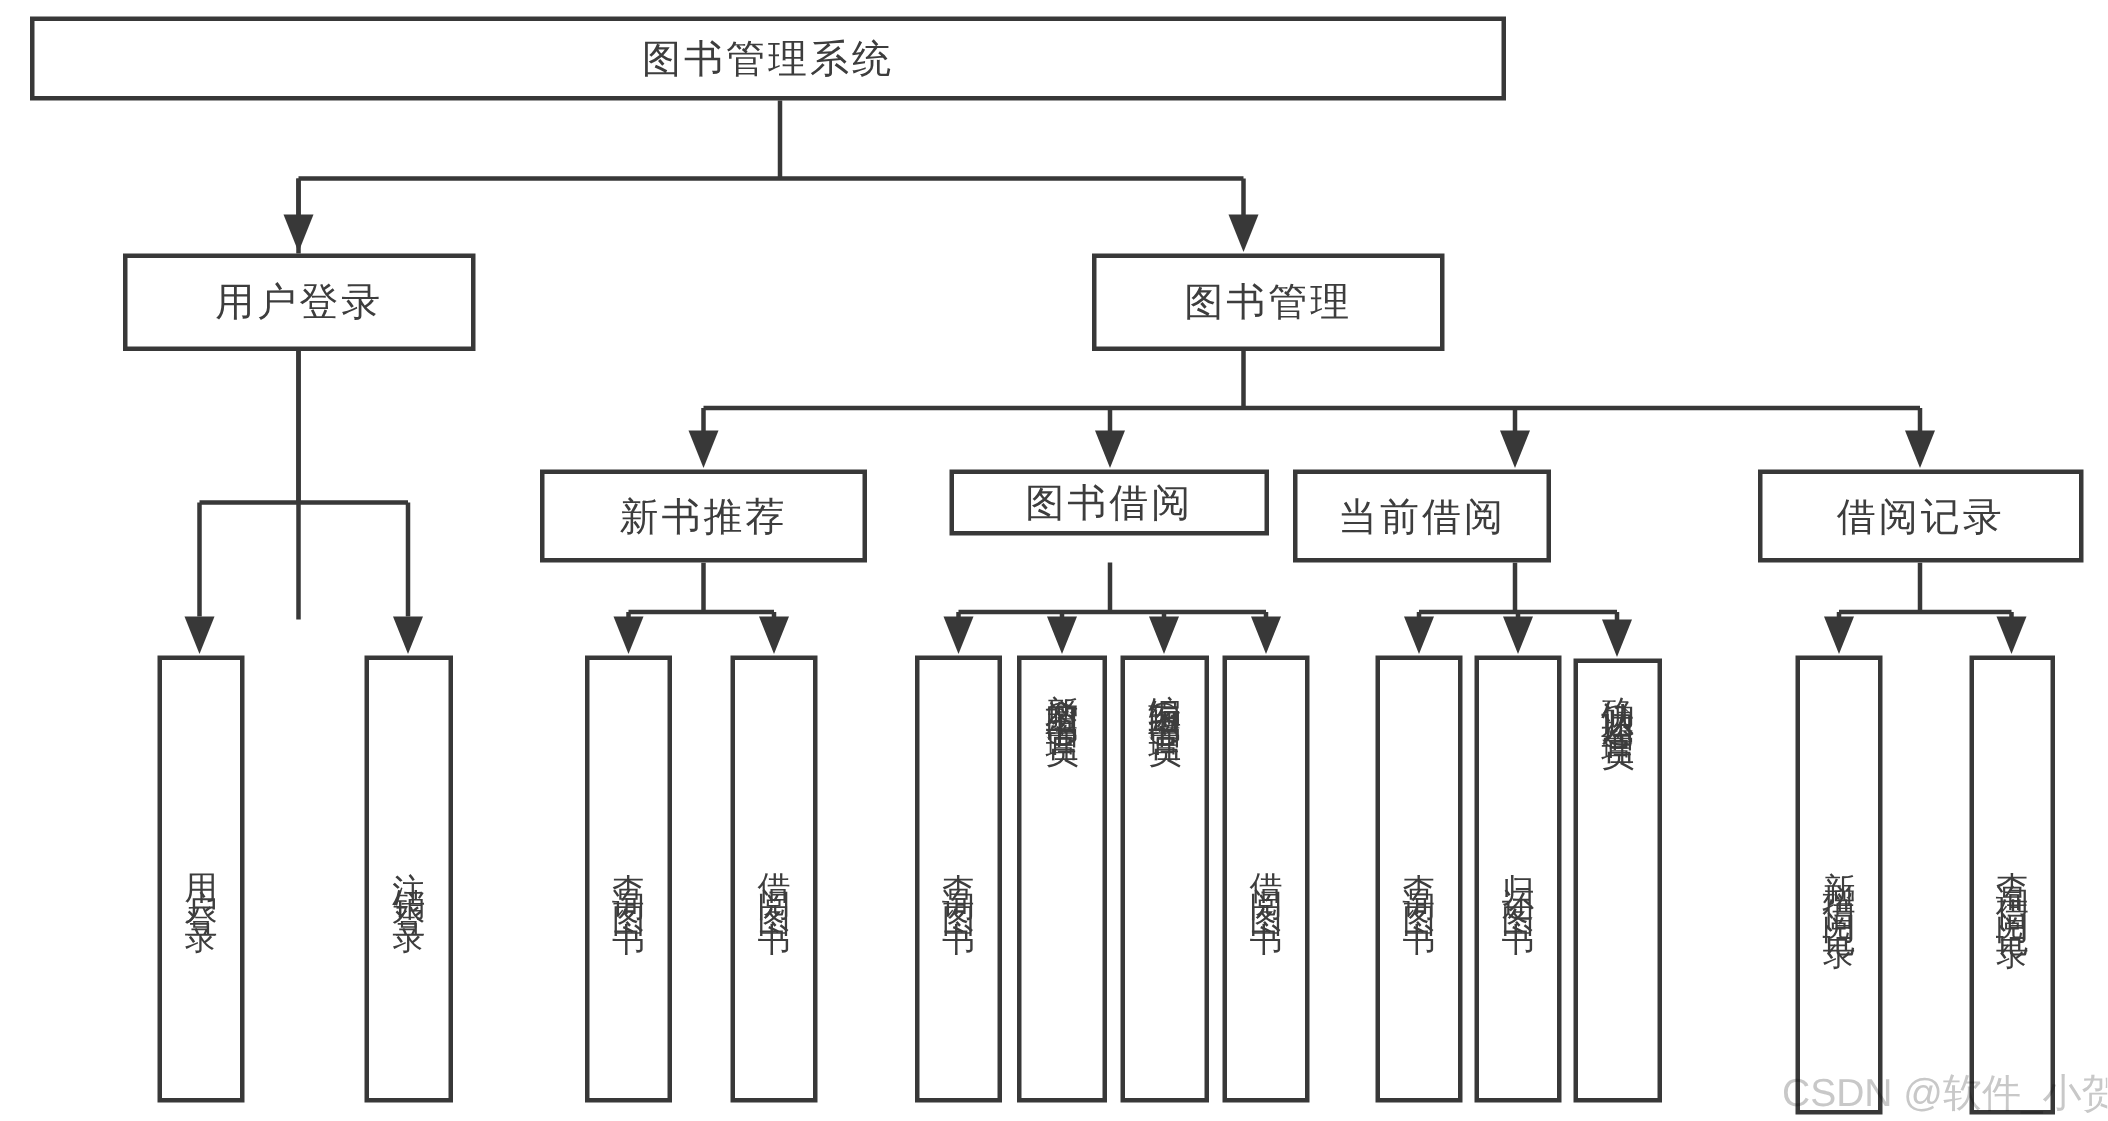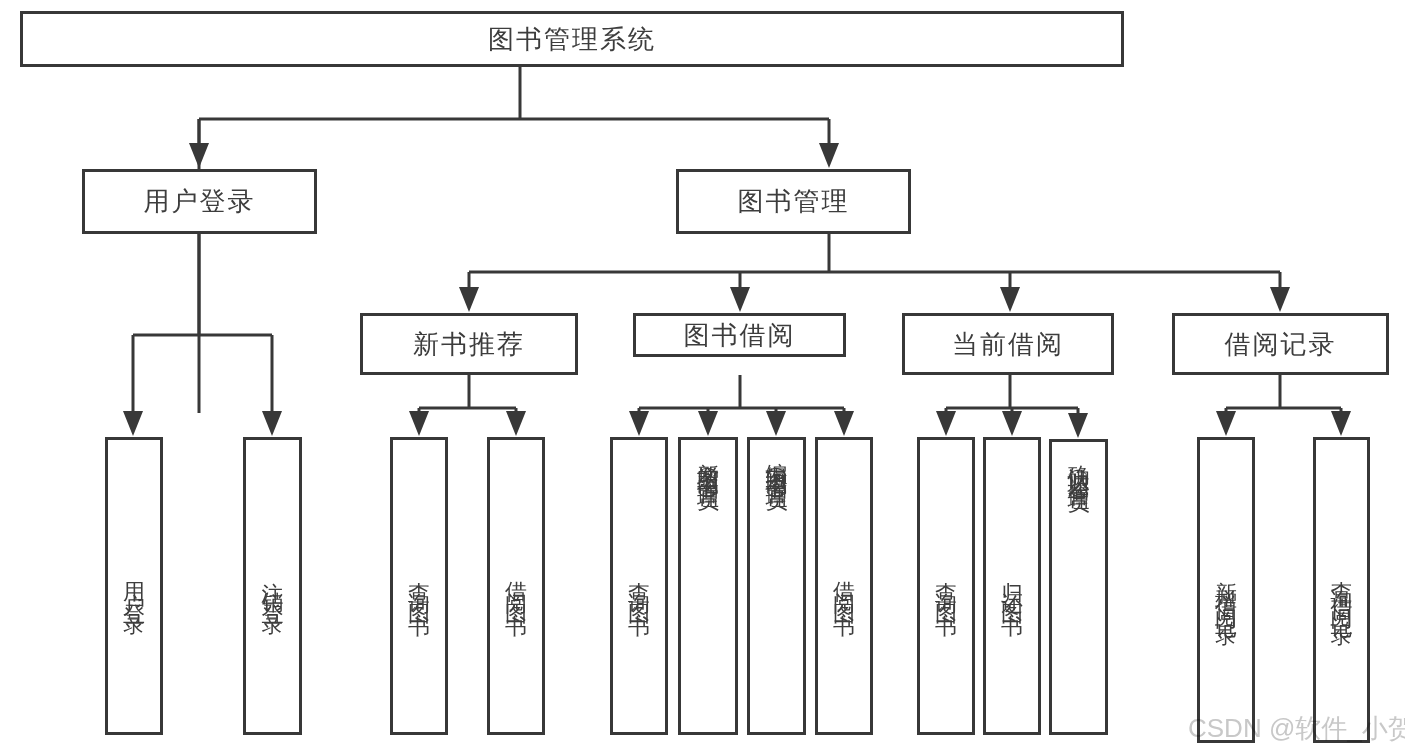--- a/index.html
+++ b/index.html
@@ -32,26 +32,26 @@
     color: #3d3d3d;
     z-index: 1;
   }
   .hlabel {
     font-size: 26px;
     letter-spacing: 2px;
     white-space: nowrap;
     color: #3d3d3d;
   }
   
-  .b-root  { left: 20px;   top: 11px;  width: 1104px; height: 56px; }
+  .b-root  { left: 20px;   top: 11px;  width: 984px; height: 56px; }
   .b-login { left: 82px;   top: 169px; width: 235px;  height: 65px; }
-  .b-mgmt  { left: 676px;  top: 169px; width: 235px;  height: 65px; }
+  .b-mgmt  { left: 728px;  top: 169px; width: 235px;  height: 65px; }
   .b-nb    { left: 360px;  top: 313px; width: 218px;  height: 62px; }
   .b-bw    { left: 633px;  top: 313px; width: 213px;  height: 44px; }
-  .b-cur   { left: 902px;  top: 313px; width: 212px;  height: 62px; justify-content: center; }
+  .b-cur   { left: 862px;  top: 313px; width: 172px;  height: 62px; justify-content: center; }
   .b-rec   { left: 1172px; top: 313px; width: 217px;  height: 62px; }
   
   .vbox { top: 437px; width: 58px; height: 298px; border-width: 3px; }
   .vbox .vtext {
     writing-mode: vertical-rl;
     text-orientation: mixed;
     font-size: 22px;
     letter-spacing: 11px;
     color: #3d3d3d;
     white-space: nowrap;

